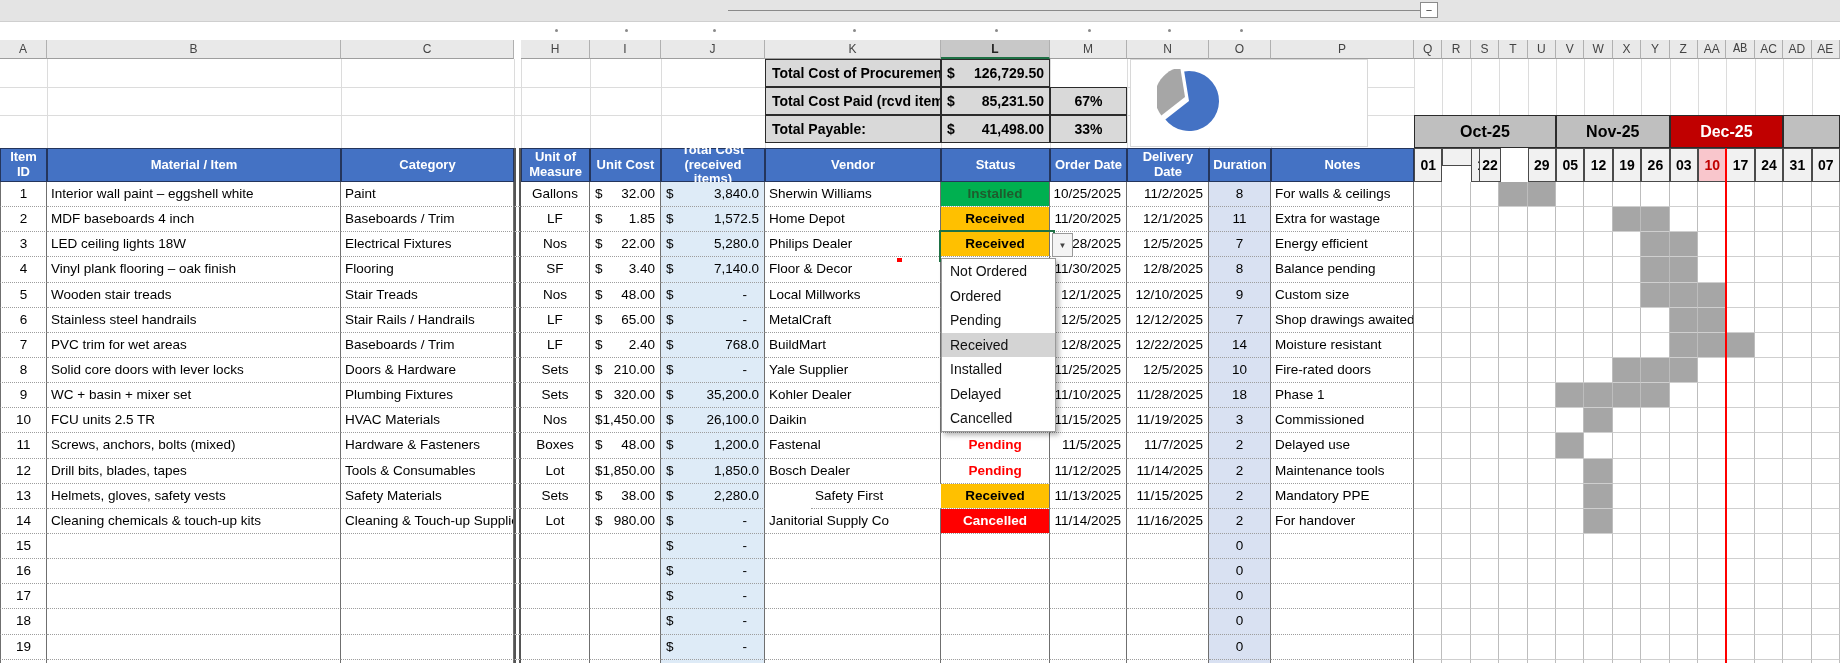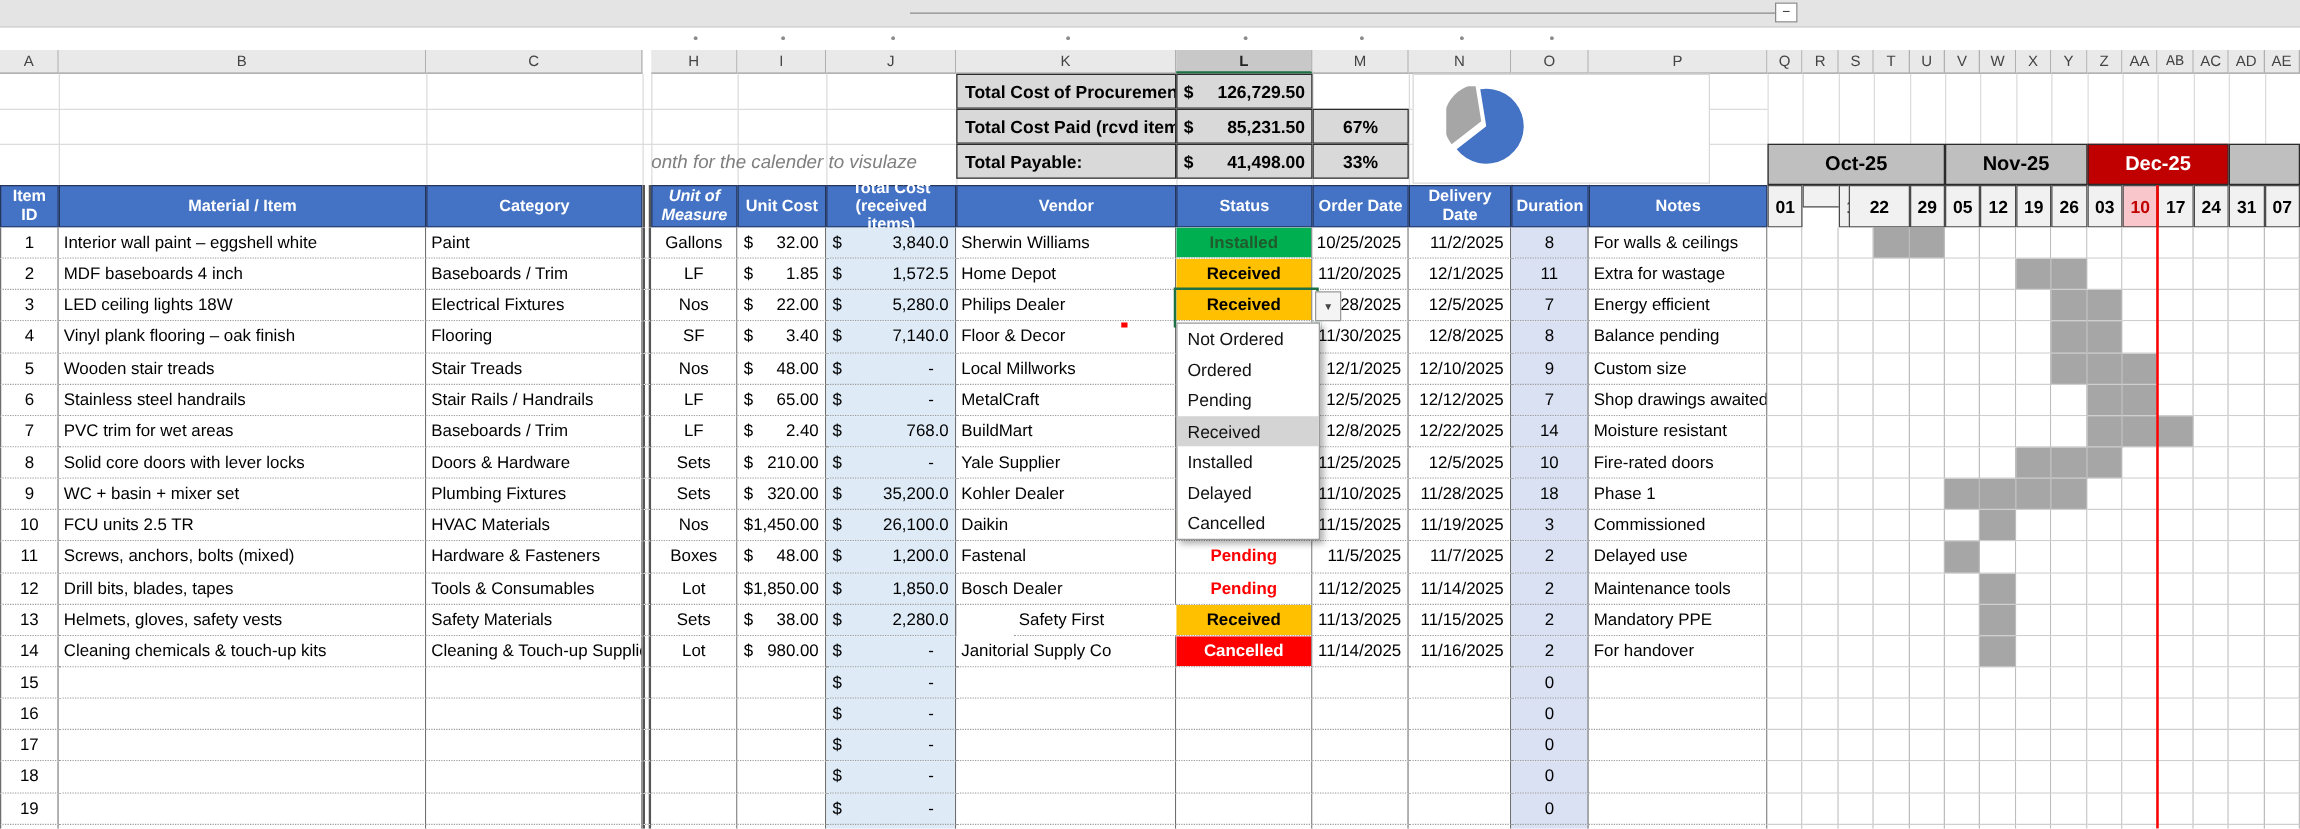--- a/index.html
+++ b/index.html
@@ -124,21 +124,20 @@
       <div class="gl" style="left: 1641.2px; top: 59px; width: 1px; height: 56px;"></div>
       <div class="gl" style="left: 1669.6px; top: 59px; width: 1px; height: 56px;"></div>
       <div class="gl" style="left: 1698px; top: 59px; width: 1px; height: 56px;"></div>
       <div class="gl" style="left: 1726.4px; top: 59px; width: 1px; height: 56px;"></div>
       <div class="gl" style="left: 1754.8px; top: 59px; width: 1px; height: 56px;"></div>
       <div class="gl" style="left: 1783.2px; top: 59px; width: 1px; height: 56px;"></div>
       <div class="gl" style="left: 1811.6px; top: 59px; width: 1px; height: 56px;"></div>
       <div class="gl" style="left: 0px; top: 87px; width: 1414px; height: 1px;"></div>
       <div class="gl" style="left: 0px; top: 115px; width: 1414px; height: 1px;"></div>
     </div>
-  <div class="hint">onth for the calender to visulaze</div>
   <div id="summary">
       <div class="sum-cell" style="left: 765px; top: 59px; width: 176px; height: 28px; line-height: 26px; padding-left: 6px; border-left: 1px solid rgb(43, 43, 43);">Total Cost of Procurement</div>
       <div class="sum-cell money" style="left: 941px; top: 59px; width: 109px; height: 28px; line-height: 26px;">
         <span>$</span>
         <span>126,729.50</span>
       </div>
       <div class="sum-cell" style="left: 765px; top: 87px; width: 176px; height: 28px; line-height: 26px; padding-left: 6px; border-left: 1px solid rgb(43, 43, 43);">Total Cost Paid (rcvd items):</div>
       <div class="sum-cell money" style="left: 941px; top: 87px; width: 109px; height: 28px; line-height: 26px;">
         <span>$</span>
         <span>85,231.50</span>
@@ -161,33 +160,33 @@
       <div class="mon" style="left: 1414px; top: 115px; width: 142px; height: 33px; line-height: 31px; background: rgb(191, 191, 191); color: rgb(0, 0, 0);">Oct-25</div>
       <div class="mon" style="left: 1556px; top: 115px; width: 113.6px; height: 33px; line-height: 31px; background: rgb(191, 191, 191); color: rgb(0, 0, 0);">Nov-25</div>
       <div class="mon" style="left: 1669.6px; top: 115px; width: 113.6px; height: 33px; line-height: 31px; background: rgb(192, 0, 0); color: rgb(255, 255, 255);">Dec-25</div>
       <div class="mon" style="left: 1783.2px; top: 115px; width: 56.8px; height: 33px; line-height: 31px; background: rgb(191, 191, 191); color: rgb(0, 0, 0);"></div>
     </div>
   <div id="headerRow">
       <div class="hcell" style="left: 0px; top: 148px; width: 47px; height: 34px;">Item ID</div>
       <div class="hcell" style="left: 47px; top: 148px; width: 294px; height: 34px;">Material / Item</div>
       <div class="hcell" style="left: 341px; top: 148px; width: 173px; height: 34px;">Category</div>
       <div class="hgap" style="left: 514px; top: 148px; width: 7px; height: 34px;"></div>
-      <div class="hcell" style="left: 521px; top: 148px; width: 69px; height: 34px; font-style: italic;">Unit of Measure</div>
+      <div class="hcell" style="left: 521px; top: 148px; width: 69px; height: 34px;">Unit of Measure</div>
       <div class="hcell" style="left: 590px; top: 148px; width: 71px; height: 34px;">Unit Cost</div>
       <div class="hcell" style="left: 661px; top: 148px; width: 104px; height: 34px;">Total Cost (received items)</div>
       <div class="hcell" style="left: 765px; top: 148px; width: 176px; height: 34px;">Vendor</div>
       <div class="hcell" style="left: 941px; top: 148px; width: 109px; height: 34px;">Status</div>
       <div class="hcell" style="left: 1050px; top: 148px; width: 77px; height: 34px;">Order Date</div>
       <div class="hcell" style="left: 1127px; top: 148px; width: 82px; height: 34px;">Delivery Date</div>
       <div class="hcell" style="left: 1209px; top: 148px; width: 62px; height: 34px;">Duration</div>
       <div class="hcell" style="left: 1271px; top: 148px; width: 143px; height: 34px;">Notes</div>
       <div class="dayh" style="left: 1414px; top: 148px; width: 28.4px; height: 34px;">01</div>
       <div class="dayh" style="left: 1442.4px; top: 148px; width: 28.4px; height: 18px; padding-left: 41px;">08</div>
       <div class="dayh" style="left: 1470.8px; top: 148px; width: 28.4px; height: 34px;">15</div>
-      <div class="dayh" style="left: 1479px; top: 148px; width: 49px; height: 34px;">22</div>
+      <div class="dayh" style="left: 1479px; top: 148px; width: 22px; height: 34px;">22</div>
       <div class="dayh" style="left: 1527.6px; top: 148px; width: 28.4px; height: 34px;">29</div>
       <div class="dayh" style="left: 1556px; top: 148px; width: 28.4px; height: 34px;">05</div>
       <div class="dayh" style="left: 1584.4px; top: 148px; width: 28.4px; height: 34px;">12</div>
       <div class="dayh" style="left: 1612.8px; top: 148px; width: 28.4px; height: 34px;">19</div>
       <div class="dayh" style="left: 1641.2px; top: 148px; width: 28.4px; height: 34px;">26</div>
       <div class="dayh" style="left: 1669.6px; top: 148px; width: 28.4px; height: 34px;">03</div>
       <div class="dayh hl" style="left: 1698px; top: 148px; width: 28.4px; height: 34px;">10</div>
       <div class="dayh" style="left: 1726.4px; top: 148px; width: 28.4px; height: 34px;">17</div>
       <div class="dayh" style="left: 1754.8px; top: 148px; width: 28.4px; height: 34px;">24</div>
       <div class="dayh" style="left: 1783.2px; top: 148px; width: 28.4px; height: 34px;">31</div>

